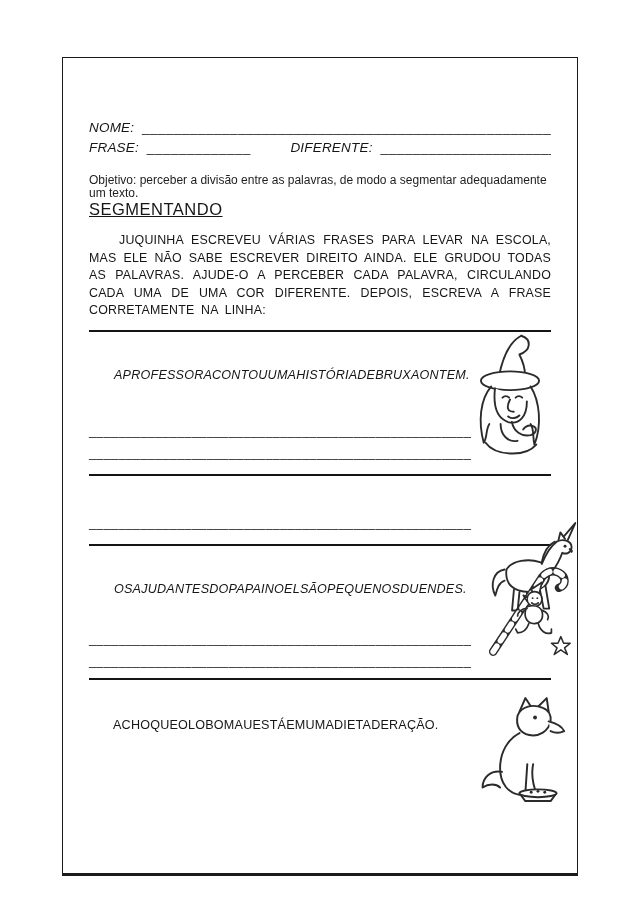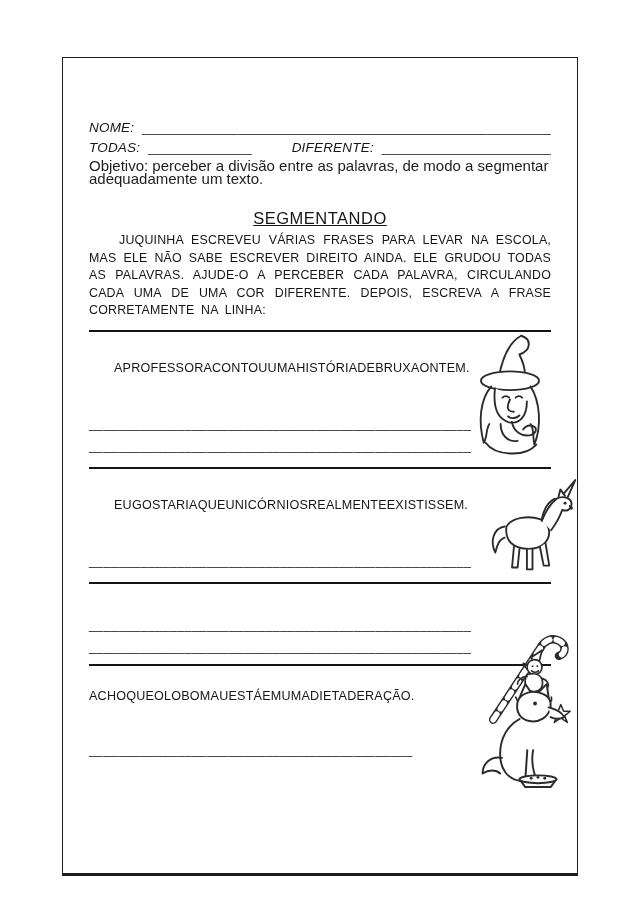--- a/index.html
+++ b/index.html
@@ -7,36 +7,36 @@
   body { font-family:"Liberation Sans", sans-serif; color:#161616; }
   .page { position:relative; width:638px; height:903px; background:#fff; margin:0 auto; overflow:hidden; }
   .frame { position:absolute; left:62px; top:57px; width:516px; height:819px;
            border:1.5px solid #1b1b1b; border-bottom-width:3px; }
   .content { position:relative; width:100%; height:100%; padding:60px 26px 0 26px; }
 
   .hline { font-size:13.5px; line-height:20px; white-space:nowrap; overflow:hidden; }
   .hline .label { letter-spacing:0.2px;font-style:italic; }
   .hline .blank { margin-left:4px; letter-spacing:0.5px; }
   .gap { display:inline-block; width:32px; }
-  .objective { margin-top:1px; font-size:15px; line-height:13px; color:#1d1d1d; }
+  .objective { margin-top:16px; font-size:12px; line-height:13px; color:#1d1d1d; }
 
-  .title { margin-top:24px; font-size:16.5px; font-weight:400; letter-spacing:0.5px;
-           text-align:center; text-decoration:underline; }
+  .title { font-size:16.5px; font-weight:400; letter-spacing:0.5px;
+           text-decoration:underline; }
 
-  .intro { margin-top:4px; font-size:12.4px; line-height:17.5px; text-align:justify;
+  .intro { margin-top:13px; font-size:12.4px; line-height:17.5px; text-align:justify;
            text-indent:30px; word-spacing:3px; letter-spacing:0.2px; }
 
   .rule { border-top:2px solid #141414; margin-top:10px; }
   .rule.r3 { margin-top:6px; }
 
   .exercise { position:relative; }
   .sentence { font-size:12.6px; line-height:17px; letter-spacing:0.2px; }
   .indent { padding-left:25px; }
-  .ex1 .sentence, .ex2 .sentence, .ex3 .sentence { padding-top:28px; }
-  .ex4 .sentence { padding-top:22px; }
+  .ex1 .sentence, .ex2 .sentence, .ex3 .sentence { padding-top:35px;font-style:italic; }
+  .ex4 .sentence { padding-top:37px;margin-left:24px; }
 
   .answers { margin-top:36px; }
   .ex3 .answers { margin-top:30px; }
   .ex4 .answers { margin-top:34px; }
   .answer-line { font-size:12.5px; line-height:22px; letter-spacing:0.4px;
                  white-space:nowrap; color:#1c1c1c; }
 
   .illo { position:absolute; pointer-events:none; }
   .illo svg { width:100%; height:100%; display:block; }
   .illo1 { top:0;   right:-6px;  width:94px;  height:136px; }
@@ -50,21 +50,21 @@
 <div class="page">
   <div class="frame">
     <div class="content">
 
       <div class="hline">
         <span class="label">NOME:</span>
         <span class="blank">____________________________________________________</span>
       </div>
 
       <div class="hline">
-        <span class="label">TODAS:</span>
+        <span class="label">FRASE:</span>
         <span class="blank">_____________</span>
         <span class="gap"></span>
         <span class="label">DIFERENTE:</span>
         <span class="blank">_______________________</span>
       </div>
 
       <div class="objective">Objetivo: perceber a divisão entre as palavras, de modo a segmentar adequadamente um texto.</div>
 
       <h1 class="title">SEGMENTANDO</h1>
 
@@ -94,21 +94,20 @@
               <path d="M52 96 C54 106 62 112 72 110 C78 108 80 102 74 100 C70 99 66 101 64 104"></path>
               <path d="M40 98 C40 110 48 118 58 116"></path>
               <path d="M24 118 C34 132 66 134 78 120"></path>
             </g>
           </svg>
         </div>
       </section>
       <div class="rule"></div>
 
       <section class="exercise ex2">
-        <p class="sentence indent">EUGOSTARIAQUEUNICÓRNIOSREALMENTEEXISTISSEM.</p>
         <div class="answers">
           <div class="answer-line">____________________________________________________</div>
         </div>
         <div class="illo illo2">
           <svg viewBox="0 0 100 105" xmlns="http://www.w3.org/2000/svg">
             <g fill="#fff" stroke="#2b2b2b" stroke-width="2" stroke-linecap="round" stroke-linejoin="round">
               <path d="M20 52 C8 54 4 68 10 80 C12 72 14 66 20 64" fill="none"></path>
               <path d="M22 52 C20 68 30 76 46 76 C60 76 68 68 68 58 C68 52 64 46 58 44 C46 40 28 42 22 52 Z"></path>
               <path d="M30 74 L28 96 L34 96 L36 76"></path>
               <path d="M44 77 L44 98 L50 98 L50 77"></path>
@@ -119,20 +118,21 @@
               <path d="M74 22 C66 26 62 34 60 44" fill="none"></path>
               <circle cx="85" cy="27" r="1.6" fill="#2b2b2b" stroke="none"></circle>
               <path d="M90 30 C92 31 93 32 92 33" fill="none"></path>
             </g>
           </svg>
         </div>
       </section>
       <div class="rule"></div>
 
       <section class="exercise ex3">
+        <p class="sentence indent">OSAJUDANTESDOPAPAINOELSÃOPEQUENOSDUENDES.</p>
         <div class="answers">
           <div class="answer-line">____________________________________________________</div>
           <div class="answer-line">____________________________________________________</div>
         </div>
         <div class="illo illo3">
           <svg viewBox="0 0 100 115" xmlns="http://www.w3.org/2000/svg">
             <g stroke-linecap="round">
               <path d="M14 104 L64 28 C68 20 76 16 84 20 C92 24 92 34 84 36" fill="none" stroke="#2b2b2b" stroke-width="9"></path>
               <path d="M14 104 L64 28 C68 20 76 16 84 20 C92 24 92 34 84 36" fill="none" stroke="#ffffff" stroke-width="6" stroke-dasharray="7 7"></path>
               <g fill="#fff" stroke="#2b2b2b" stroke-width="1.8" stroke-linejoin="round">
@@ -150,23 +150,20 @@
               </g>
               <path d="M86 88 L89 95 L96 95 L90 100 L93 107 L86 102 L79 107 L82 100 L76 95 L83 95 Z" fill="#fff" stroke="#2b2b2b" stroke-width="1.6" stroke-linejoin="round"></path>
             </g>
           </svg>
         </div>
       </section>
       <div class="rule r3"></div>
 
       <section class="exercise ex4">
         <p class="sentence">ACHOQUEOLOBOMAUESTÁEMUMADIETADERAÇÃO.</p>
-        <div class="answers">
-          <div class="answer-line">____________________________________________</div>
-        </div>
         <div class="illo illo4">
           <svg viewBox="0 0 105 115" xmlns="http://www.w3.org/2000/svg">
             <g fill="#fff" stroke="#2b2b2b" stroke-width="2" stroke-linecap="round" stroke-linejoin="round">
               <path d="M52 16 L58 2 L66 14"></path>
               <path d="M70 12 L80 2 L82 16"></path>
               <path d="M50 20 C48 30 52 38 62 40 C72 42 82 36 84 26 C85 20 82 14 76 12 C66 8 54 10 50 20 Z"></path>
               <path d="M82 26 C90 28 96 32 98 36 C94 38 88 38 84 36"></path>
               <circle cx="68" cy="22" r="2" fill="#2b2b2b" stroke="none"></circle>
               <path d="M52 38 C40 44 32 58 32 74 C32 90 40 100 54 102 L70 102 C66 92 64 80 66 70" fill="none"></path>
               <path d="M34 78 C22 76 14 84 14 94 C20 90 28 90 32 94" fill="none"></path>

